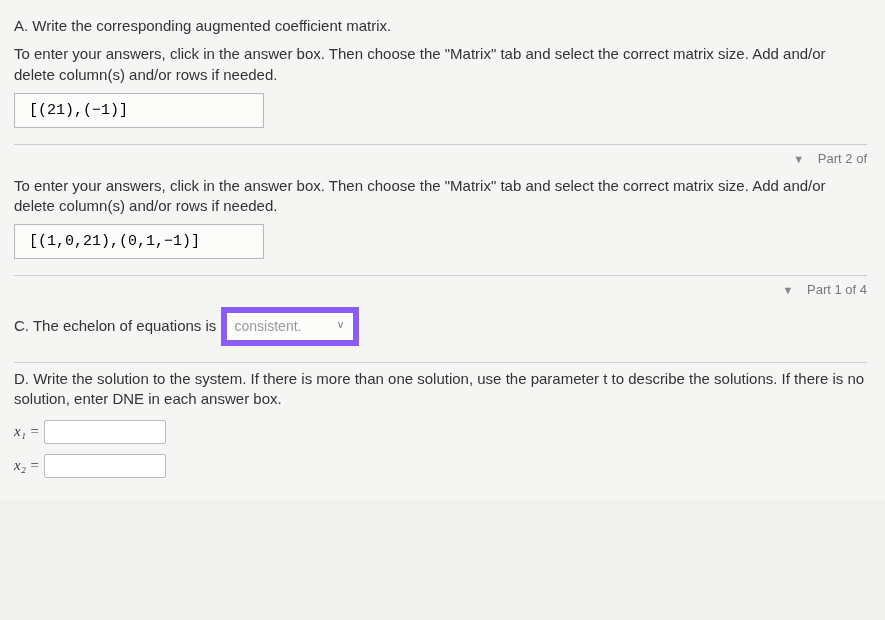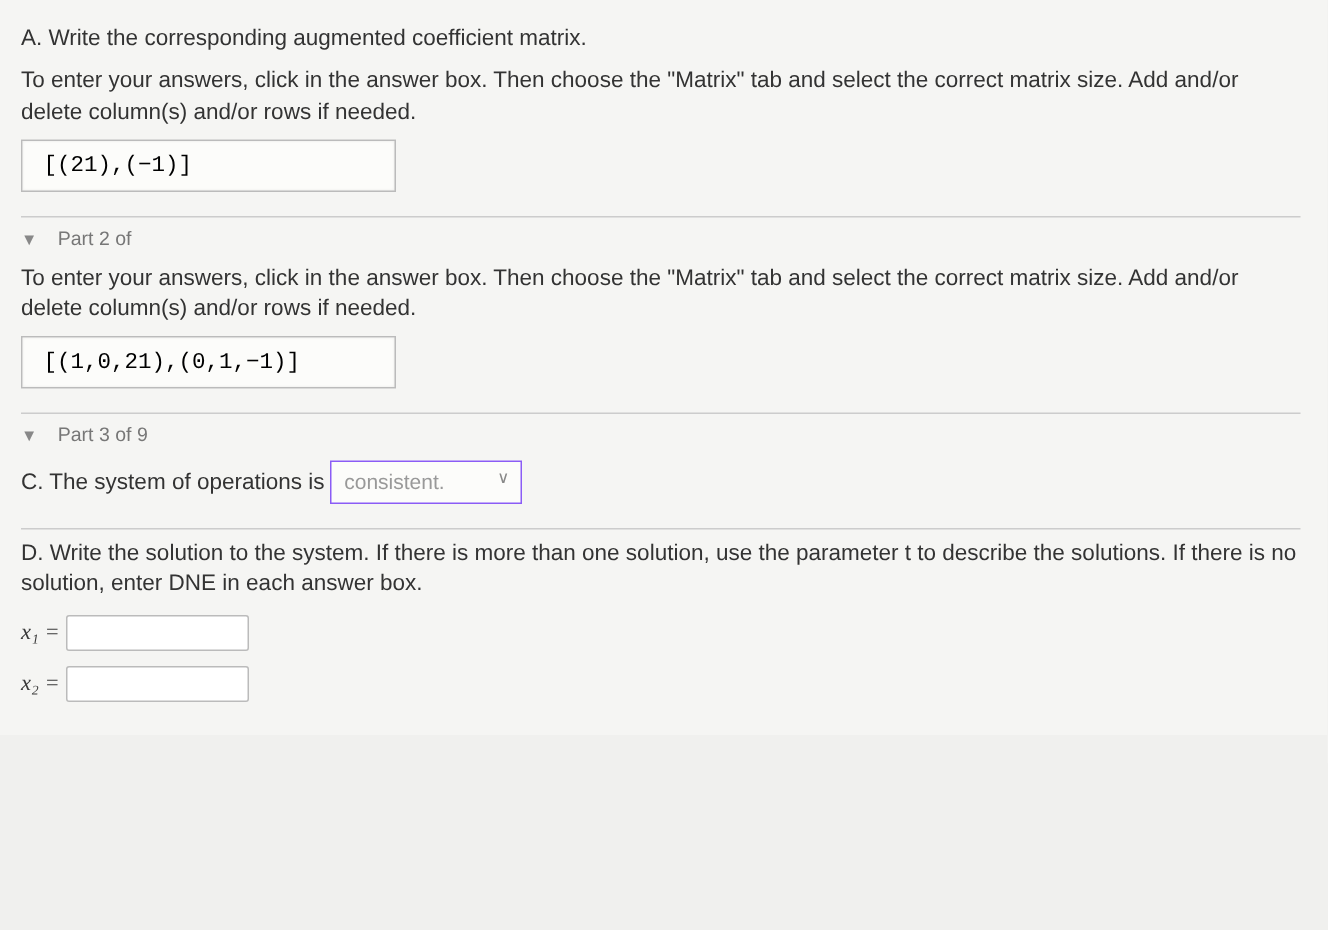--- a/index.html
+++ b/index.html
@@ -34,34 +34,34 @@
       font-size: 15px;
       color: #000000;
       width: 220px;
       box-shadow: inset 0 0 2px rgba(0,0,0,0.08);
     }
     .divider {
       border-top: 1px solid #ccc;
       margin: 16px 0 4px 0;
     }
     .part-label {
-      text-align: left;
+      text-align: right;
       font-size: 13px;
       color: #777;
       margin: 6px 0 10px 0;
     }
     .part-label .tri {
       display: inline-block;
       margin-right: 10px;
       font-size: 11px;
       color: #888;
     }
     .select-box {
       display: inline-block;
-      border: 1px solid #8b5cf6;
+      border: 6px solid #8b5cf6;
       background: #fcfcfa;
       padding: 4px 8px;
       color: #999;
       font-size: 14px;
       min-width: 110px;
     }
     .select-box .chev {
       float: right;
       font-size: 11px;
       color: #888;
@@ -115,26 +115,26 @@
   <div class="section">
     <div class="prompt">To enter your answers, click in the answer box. Then choose the "Matrix" tab and select the correct matrix size. Add and/or delete column(s) and/or rows if needed.</div>
     <div class="answer-box">
       <span>[(1,0,21),(0,1,−1)]</span>
     </div>
   </div>
 
   <div class="divider"></div>
   <div class="part-label">
     <span class="tri">▼</span>
-    <span>Part 3 of 9</span>
+    <span>Part 1 of 4</span>
   </div>
 
   <div class="section">
     <div class="prompt inline">
-      <span>C. The system of operations is </span>
+      <span>C. The echelon of equations is </span>
       <span class="c-select-wrap">
         <span class="select-box">
           <span>consistent.</span>
           <span class="chev">∨</span>
         </span>
       </span>
     </div>
   </div>
 
   <div class="divider"></div>

